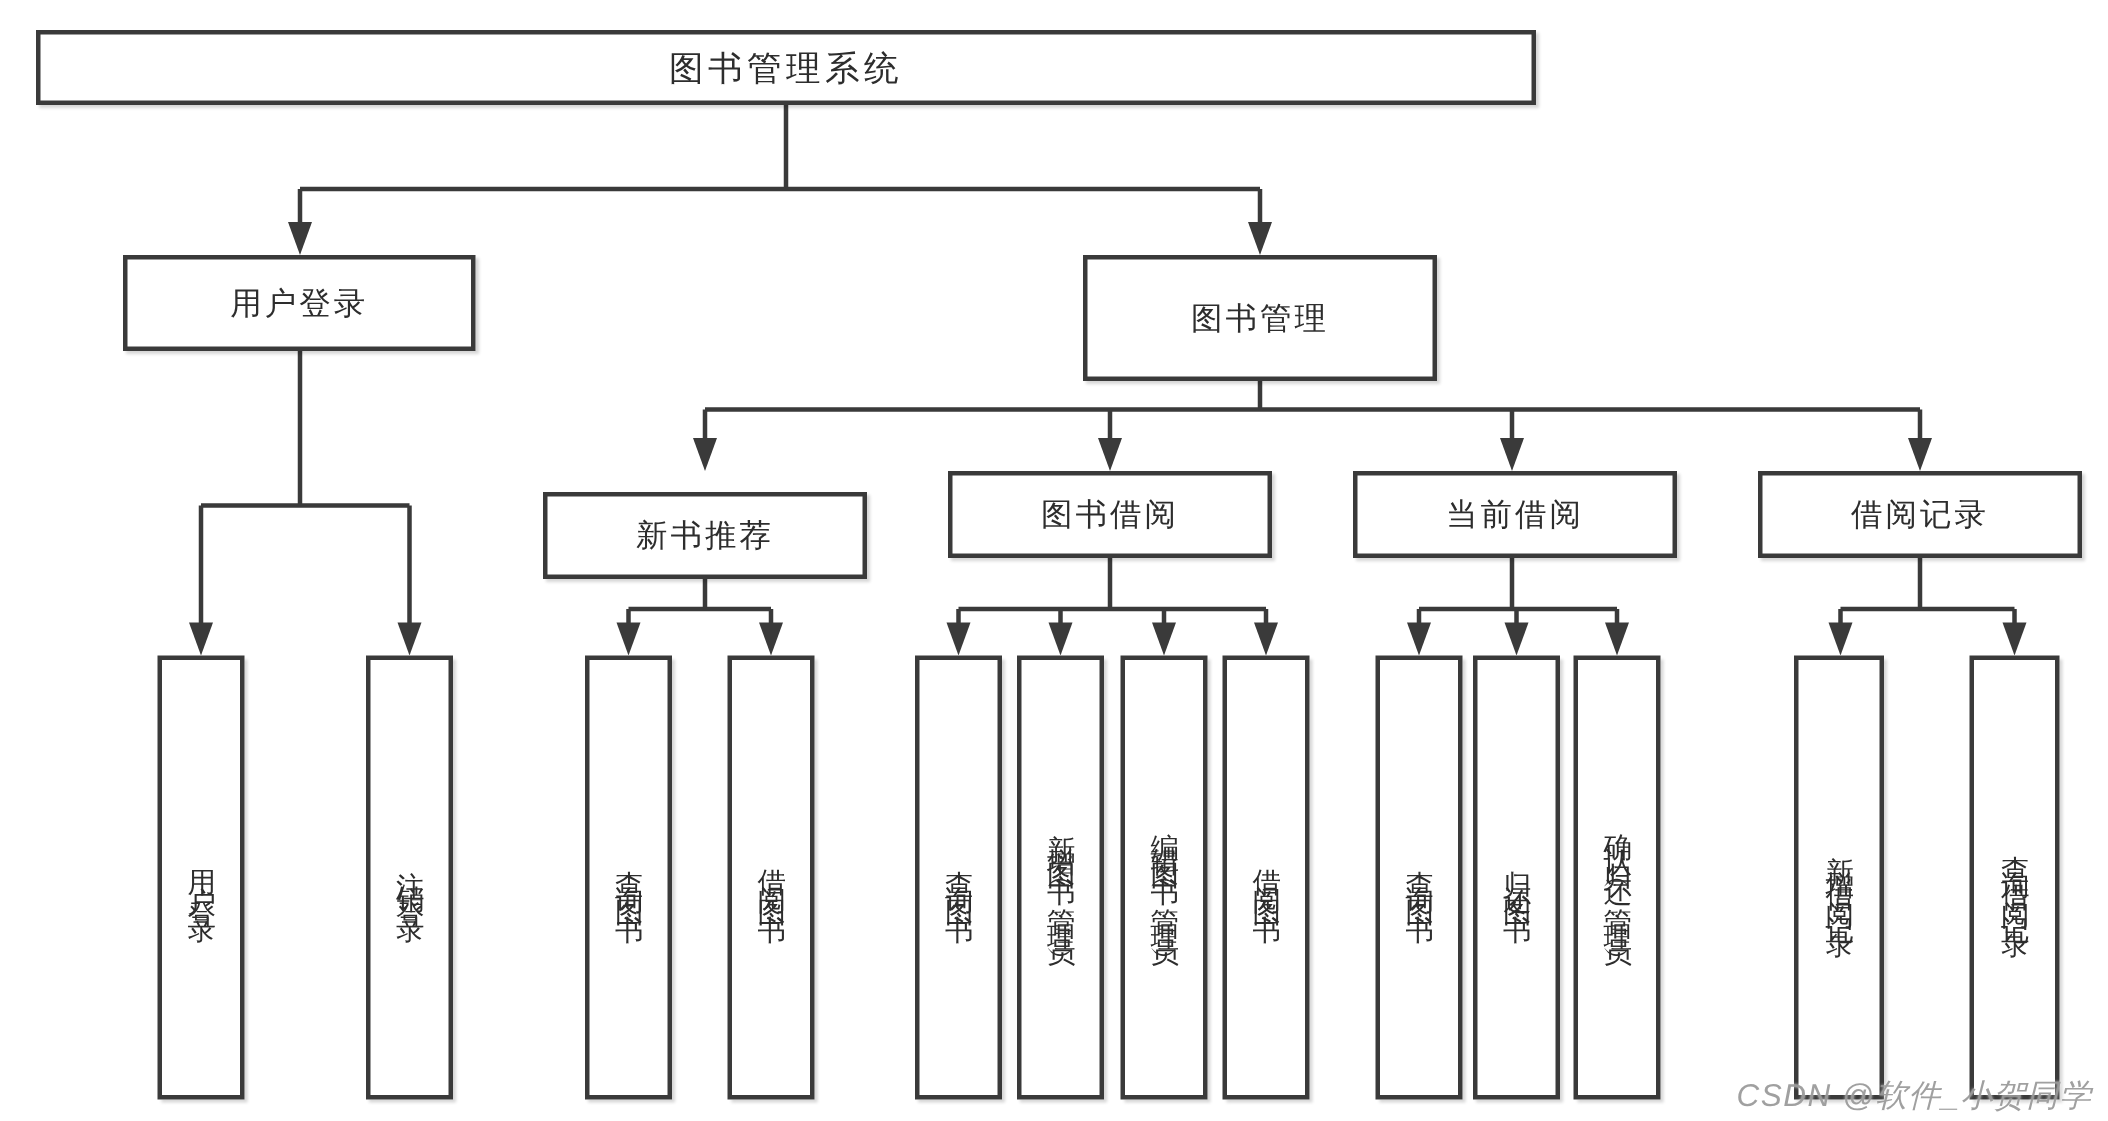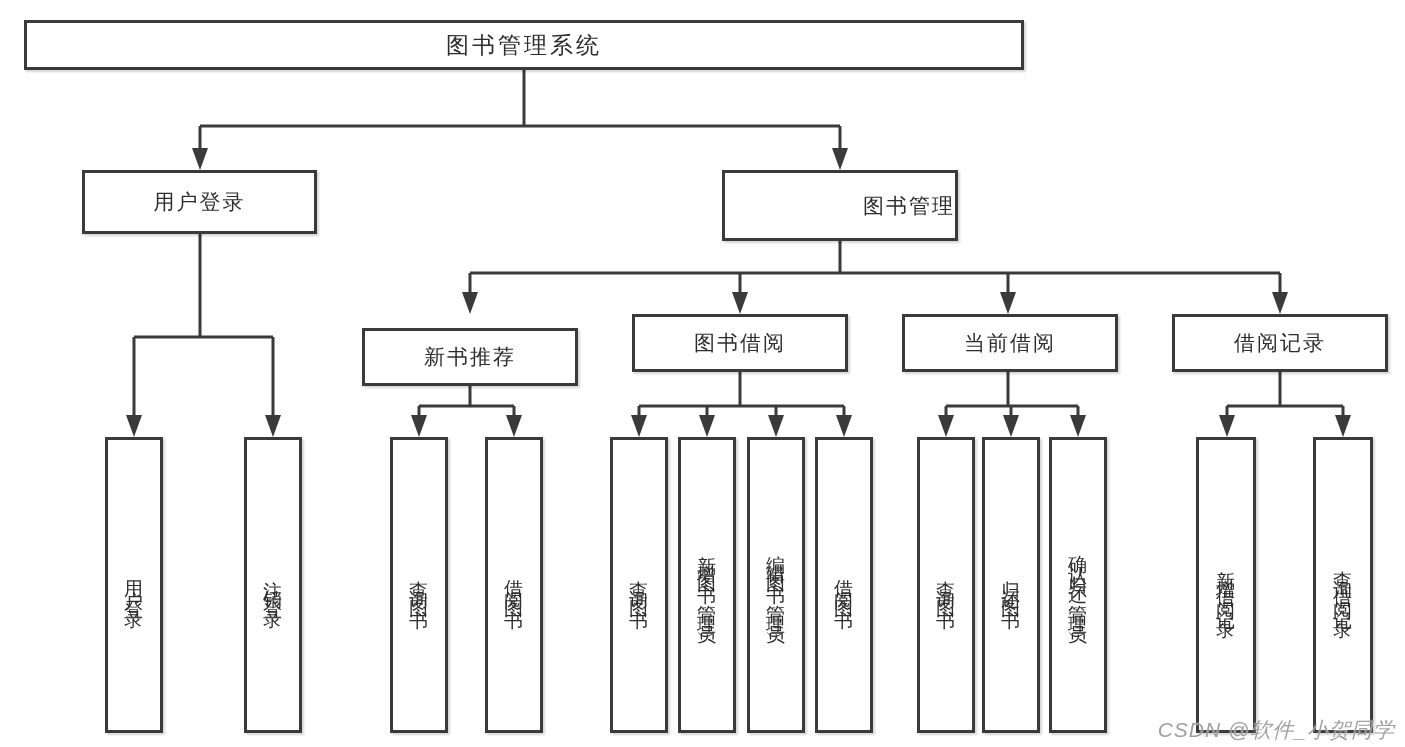--- a/index.html
+++ b/index.html
@@ -29,21 +29,21 @@
   .node.v span {
     writing-mode: vertical-rl;
     font-size: 19px;
     letter-spacing: 10px;
     line-height: 1;
     max-height: 286px;
   }
   
   .root-box { left: 24px; top: 20px; width: 1000px; height: 50px; }
   .l2a { left: 82px;  top: 170px; width: 235px; height: 64px; }
-  .l2b { left: 722px; top: 170px; width: 236px; height: 71px; justify-content: flex-end; }
+  .l2b { left: 722px; top: 170px; width: 236px; height: 84px; }
   .l3a { left: 362px;  top: 328px; width: 216px; height: 58px; }
   .l3b { left: 632px;  top: 314px; width: 216px; height: 58px; }
   .l3c { left: 902px;  top: 314px; width: 216px; height: 58px; }
   .l3d { left: 1172px; top: 314px; width: 216px; height: 58px; }
   .leaf { top: 437px; width: 58px; height: 296px; }
   .a1 { left: 105px; }  .a2 { left: 244px; }
   .b1 { left: 390px; }  .b2 { left: 485px; }
   .c1 { left: 610px; }  .c2 { left: 678px; }  .c3 { left: 747px; }  .c4 { left: 815px; }
   .d1 { left: 917px; }  .d2 { left: 982px; }  .d3 { left: 1049px; }
   .e1 { left: 1196px; width: 60px; }  .e2 { left: 1313px; width: 60px; }

